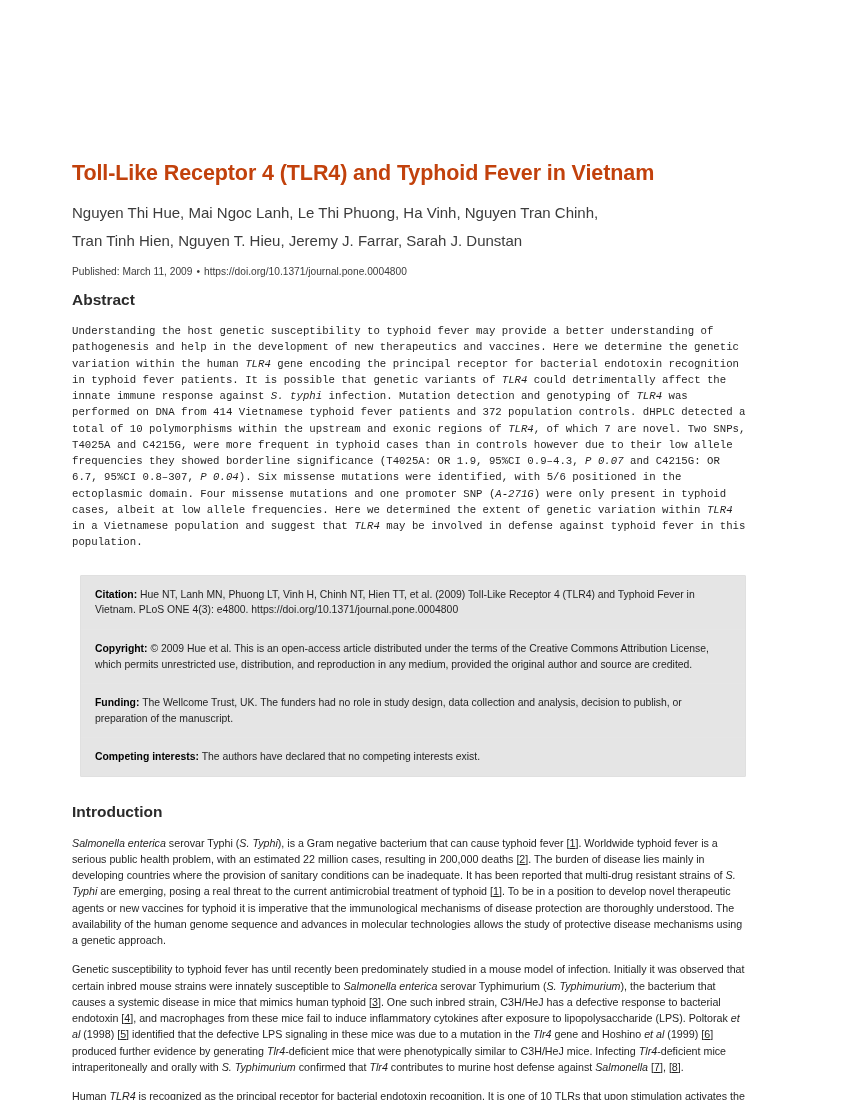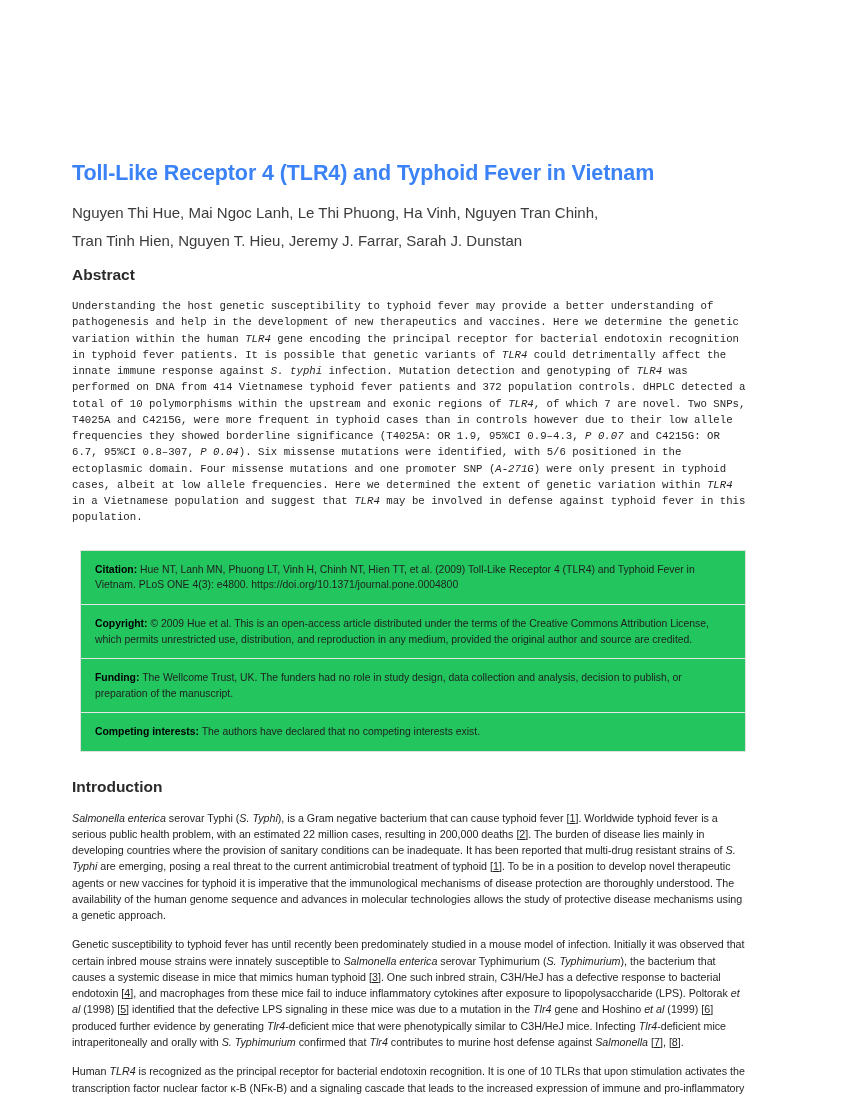--- a/index.html
+++ b/index.html
@@ -19,21 +19,21 @@
     width: 850px;
     height: 1100px;
     box-sizing: border-box;
     padding: 160px 100px 0 72px;
   }
   .article-title {
     font-size: 21.5px;
     font-weight: bold;
     line-height: 1.25;
     letter-spacing: -0.1px;
-    color: #3b82f6;
+    color: #c2410c;
     margin: 0 0 12px 0;
   }
   .authors {
     font-size: 15px;
     line-height: 1.85;
     color: #3c3c3c;
     margin: 0 0 12px 0;
     max-width: 540px;
   }
   .pubinfo {
@@ -61,21 +61,21 @@
   .abstract-body .para {
     margin-bottom: 0;
     font-family: Liberation Mono, monospace;
   }
   .meta-box {
     border: 1px solid #e0e0e0;
     border-radius: 1px;
     margin: 24px 0 26px 8px;
     width: 666px;
     box-sizing: border-box;
-    background: #22c55e;
+    background: #e5e5e5;
   }
   .meta-row {
     padding: 11px 14px 11px 14px;
     border-bottom: 1px solid #e6e6e6;
     font-size: 10.4px;
     line-height: 1.5;
     color: #1f1f1f;
   }
   .meta-row:last-child {
     border-bottom: none;
@@ -94,20 +94,23 @@
 </style>
 </head>
 <body>
 
 <div class="page">
 
   <h1 class="article-title">Toll-Like Receptor 4 (TLR4) and Typhoid Fever in Vietnam</h1>
 
   <div class="authors">Nguyen Thi Hue, Mai Ngoc Lanh, Le Thi Phuong, Ha Vinh, Nguyen Tran Chinh, Tran Tinh Hien, Nguyen T. Hieu, Jeremy J. Farrar, Sarah J. Dunstan</div>
 
+  <div class="pubinfo">
+    <span>Published: March 11, 2009</span><span class="sep">•</span><span>https://doi.org/10.1371/journal.pone.0004800</span>
+  </div>
 
   <h2 class="section-heading">Abstract</h2>
 
   <div class="abstract-body">
     <p class="para">Understanding the host genetic susceptibility to typhoid fever may provide a better understanding of pathogenesis and help in the development of new therapeutics and vaccines. Here we determine the genetic variation within the human <em>TLR4</em> gene encoding the principal receptor for bacterial endotoxin recognition in typhoid fever patients. It is possible that genetic variants of <em>TLR4</em> could detrimentally affect the innate immune response against <em>S. typhi</em> infection. Mutation detection and genotyping of <em>TLR4</em> was performed on DNA from 414 Vietnamese typhoid fever patients and 372 population controls. dHPLC detected a total of 10 polymorphisms within the upstream and exonic regions of <em>TLR4</em>, of which 7 are novel. Two SNPs, T4025A and C4215G, were more frequent in typhoid cases than in controls however due to their low allele frequencies they showed borderline significance (T4025A: OR 1.9, 95%CI 0.9–4.3, <em><em>P</em> 0.07</em> and C4215G: OR 6.7, 95%CI 0.8–307, <em><em>P</em> 0.04</em>). Six missense mutations were identified, with 5/6 positioned in the ectoplasmic domain. Four missense mutations and one promoter SNP (<em>A-271G</em>) were only present in typhoid cases, albeit at low allele frequencies. Here we determined the extent of genetic variation within <em>TLR4</em> in a Vietnamese population and suggest that <em>TLR4</em> may be involved in defense against typhoid fever in this population.</p>
   </div>
 
   <div class="meta-box">
 
     <div class="meta-row">

